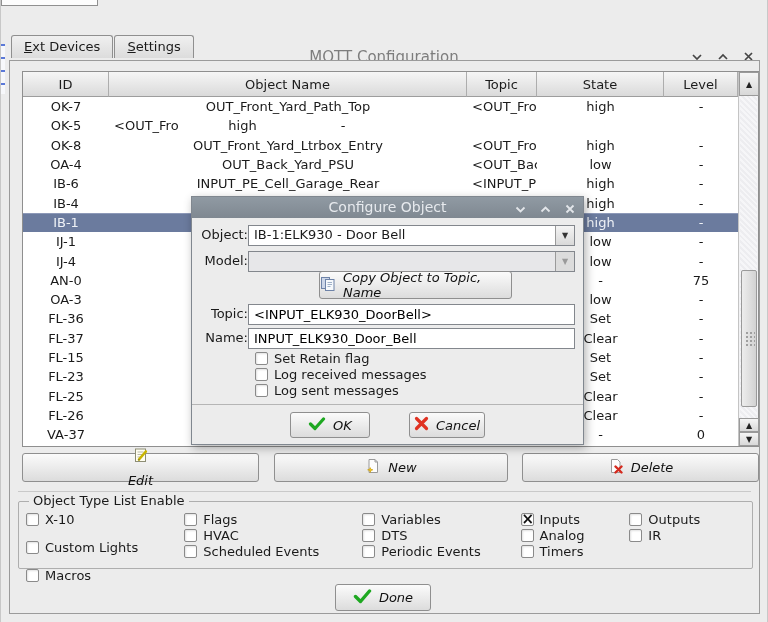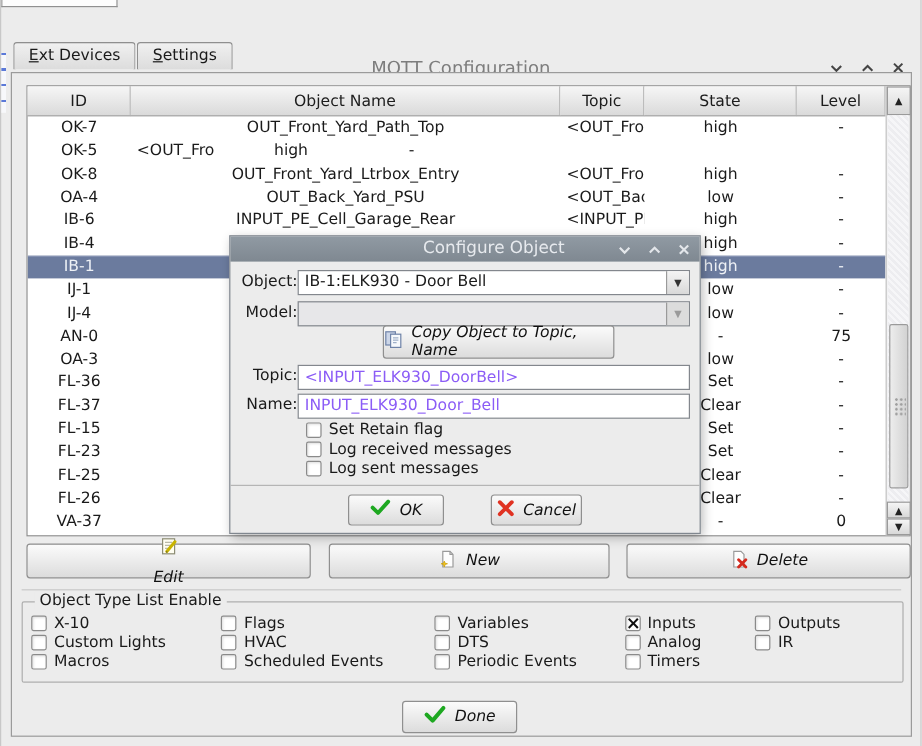--- a/index.html
+++ b/index.html
@@ -78,31 +78,31 @@
   .box { width:13px; height:13px; min-width:13px; background:#fff; border:1px solid #8a8a8a; border-radius:2px;
     position:relative; box-shadow: inset 1px 1px 2px rgba(0,0,0,.12); }
   .box.checked::after { content:"×"; position:absolute; left:0px; top:-4px; font-size:15px; font-weight:bold; color:#101010; }
 
   .btn-done { position:absolute; left:325px; top:523px; width:96px; height:27px; }
 
   
   .dialog { position:absolute; left:190px; top:196px; width:393px; height:249px; z-index:10;
     background:#ececec; border:1px solid #80878f; box-shadow: 2px 3px 9px rgba(0,0,0,.3); }
   .dlg-titlebar { position:absolute; left:0; top:0; right:0; height:21px; background:linear-gradient(#909aa3,#7f8891); }
-  .dlg-title { position:absolute; width:100%; text-align:center; top:2px; color:#e7eaee; font-size:14px;margin-left:24px; }
+  .dlg-title { position:absolute; width:100%; text-align:center; top:2px; color:#e7eaee; font-size:14px; }
   .dlg-controls { position:absolute; right:8px; top:5px; display:flex; gap:14px; }
   .dlg-label { position:absolute; left:8px; width:48px;text-align:right; }
   .combo { position:absolute; left:56px; right:8px; height:21px; display:flex; background:#fff; border:1px solid #83878d; }
   .combo-value { flex:1; padding:1px 5px; overflow:hidden; white-space:nowrap; }
   .combo-arrow { width:19px; border-left:1px solid #9a9a9a; background:linear-gradient(#f4f4f4,#d9d9d9);
     display:flex; align-items:center; justify-content:center; font-size:8px; color:#333; }
   .combo.disabled { background:#e7e7e9; }
   .combo.disabled .combo-arrow { color:#9a9a9a; background:#dcdcdc; }
   .entry { position:absolute; left:56px; right:8px; height:21px; background:#fff; border:1px solid #83878d;
-    font: 13px "DejaVu Sans","Liberation Sans",sans-serif; padding:1px 5px; color:#8b5cf6; }
+    font: 13px "DejaVu Sans","Liberation Sans",sans-serif; padding:1px 5px; color:#000000; }
   .btn-copy { position:absolute; left:127px; top:74px; width:193px; height:28px; }
   .dlg-checks { position:absolute; left:63px; top:153px; display:flex; flex-direction:column; }
   .dlg-checks .cb { height:16px; }
   .dlg-sep { position:absolute; left:0; right:0; top:207px; border-top:1px solid #b5b5b5; }
   .btn-ok { position:absolute; left:98px; top:215px; width:80px; height:26px; }
   .btn-cancel { position:absolute; left:217px; top:215px; width:76px; height:26px; }
 </style>
 </head>
 <body>
 
@@ -322,21 +322,21 @@
         </span>
         <span>Delete</span>
       </div>
     </div>
 
     <div class="hsep"></div>
 
     <div class="groupbox">
       <div class="groupbox-title">Object Type List Enable</div>
       <div class="cb-grid">
-          <div class="cb-col" style="width: 160px;">
+          <div class="cb-col" style="width: 160px; gap: 12px;">
             <div class="cb">
               <span class="box"></span>
               <span>X-10</span>
             </div>
             <div class="cb">
               <span class="box"></span>
               <span>Custom Lights</span>
             </div>
             <div class="cb">
               <span class="box"></span>

